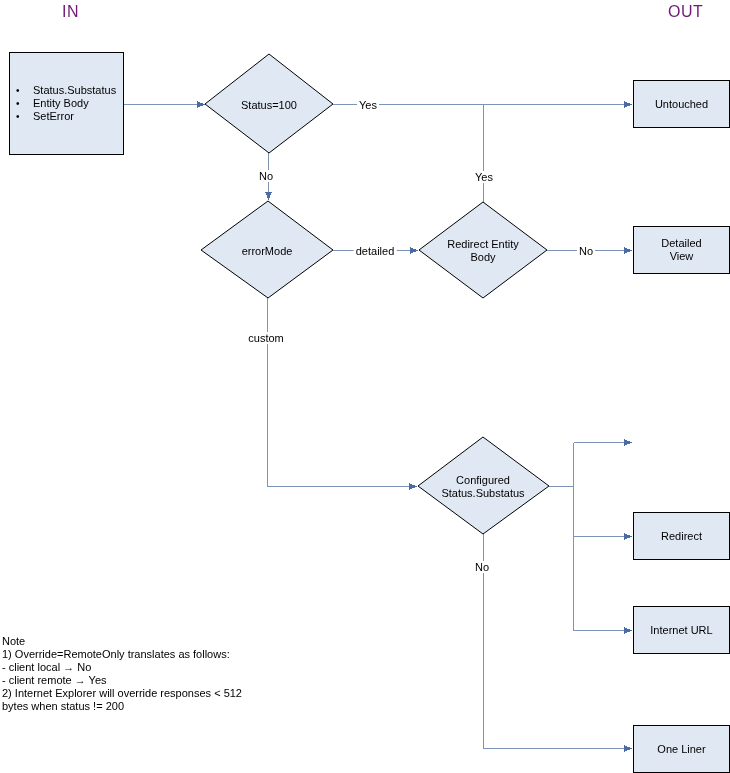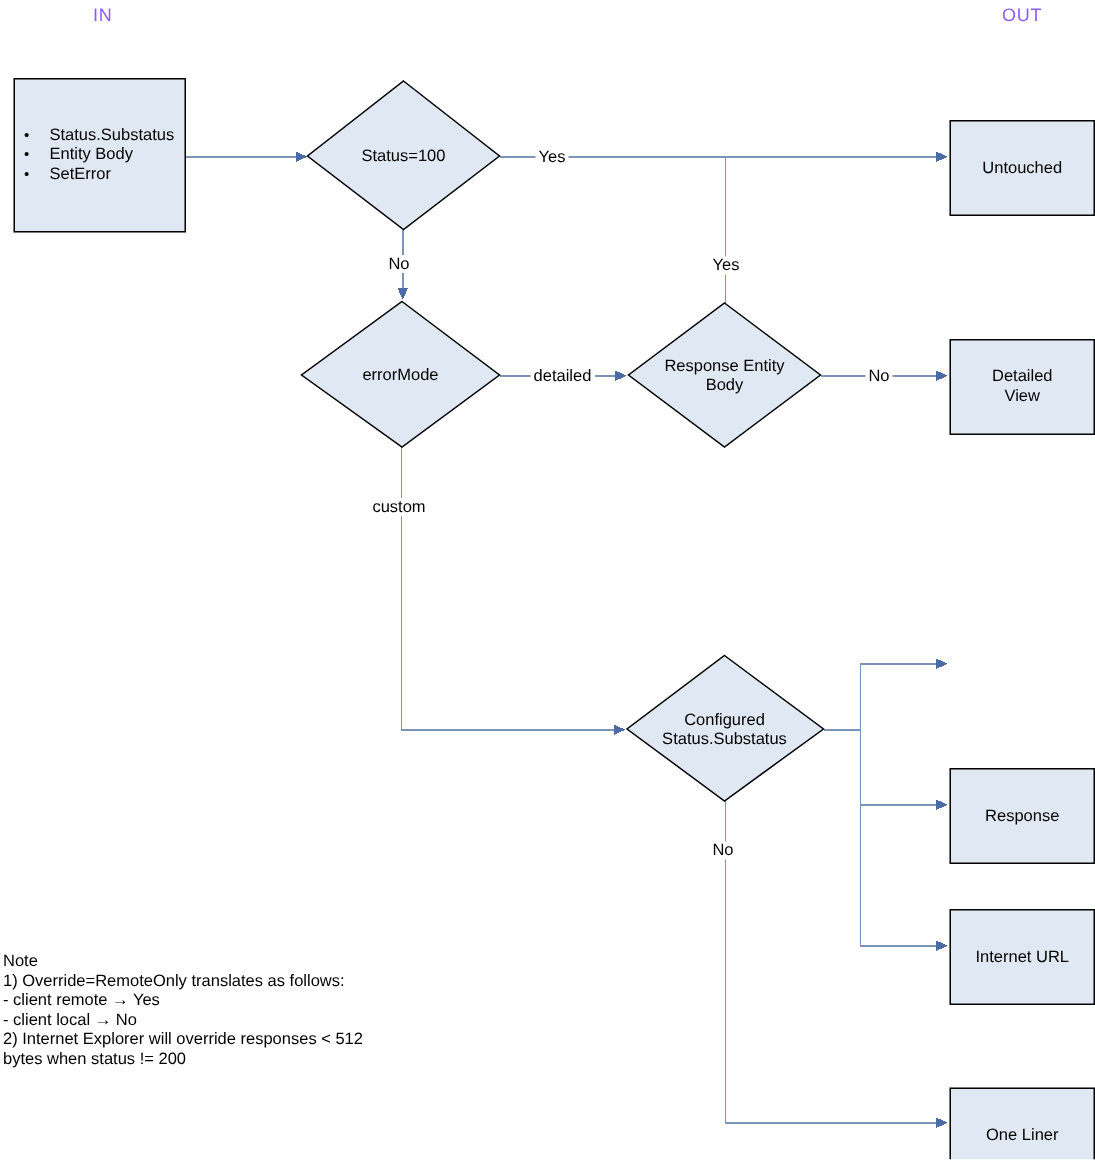--- a/index.html
+++ b/index.html
@@ -3,25 +3,25 @@
 <meta charset="utf-8">
 <style>
   html,body{margin:0;padding:0;background:#fff;}
   #canvas{
     position:relative;width:730px;height:773px;background:#ffffff;
     font-family:"Liberation Sans",sans-serif;font-size:11px;color:#000;
     overflow:hidden;
   }
   svg.layer{position:absolute;left:0;top:0;z-index:1;}
   .io-label{
-    position:absolute;z-index:3;font-size:12px;color:#8b5cf6;letter-spacing:0.5px;
+    position:absolute;z-index:3;font-size:16px;color:#701a75;letter-spacing:0.5px;
   }
   .node-box{
     position:absolute;z-index:2;box-sizing:border-box;
-    width:97px;height:64px;border:1px solid #000;background:#e0e8f3;
+    width:97px;height:48px;border:1px solid #000;background:#e0e8f3;
     display:flex;align-items:center;justify-content:center;text-align:center;
     white-space:pre-line;line-height:13px;
   }
   .input-box{
     position:absolute;z-index:2;box-sizing:border-box;
     left:9px;top:52px;width:115px;height:103px;border:1px solid #000;background:#e0e8f3;
     display:flex;flex-direction:column;justify-content:center;
   }
   .input-row{display:flex;align-items:center;line-height:13px;}
   .bullet{width:23px;padding-left:6px;box-sizing:border-box;font-size:10px;}
@@ -90,42 +90,42 @@
       <span>Entity Body</span>
     </div>
     <div class="input-row">
       <span class="bullet">•</span>
       <span>SetError</span>
     </div>
   </div>
 
   <div class="diamond-label" style="left:269px;top:105px">Status=100</div>
   <div class="diamond-label" style="left:267px;top:251px">errorMode</div>
-  <div class="diamond-label" style="left:483px;top:251px">Response Entity
+  <div class="diamond-label" style="left:483px;top:251px">Redirect Entity
 Body</div>
   <div class="diamond-label" style="left:483px;top:487px">Configured
 Status.Substatus</div>
 
   <div class="node-box" style="left:633px;top:80px">Untouched</div>
   <div class="node-box" style="left:633px;top:226px">Detailed
 View</div>
-  <div class="node-box" style="left:633px;top:512px">Response</div>
+  <div class="node-box" style="left:633px;top:512px">Redirect</div>
   <div class="node-box" style="left:633px;top:606px">Internet URL</div>
   <div class="node-box" style="left:633px;top:725px">One Liner</div>
 
   <span class="edge-label" style="left:368px;top:105px">Yes</span>
   <span class="edge-label" style="left:266px;top:176px">No</span>
   <span class="edge-label" style="left:375px;top:251px">detailed</span>
   <span class="edge-label" style="left:484px;top:177px">Yes</span>
   <span class="edge-label" style="left:586px;top:251px">No</span>
   <span class="edge-label" style="left:266px;top:338px">custom</span>
   <span class="edge-label" style="left:482px;top:567px">No</span>
 
   <div class="note">
     <div>Note</div>
     <div>1) Override=RemoteOnly translates as follows:</div>
+    <div>- client local → No</div>
     <div>- client remote → Yes</div>
-    <div>- client local → No</div>
     <div>2) Internet Explorer will override responses &lt; 512</div>
     <div>bytes when status != 200</div>
   </div>
 
 </div>
 
 </body></html>

